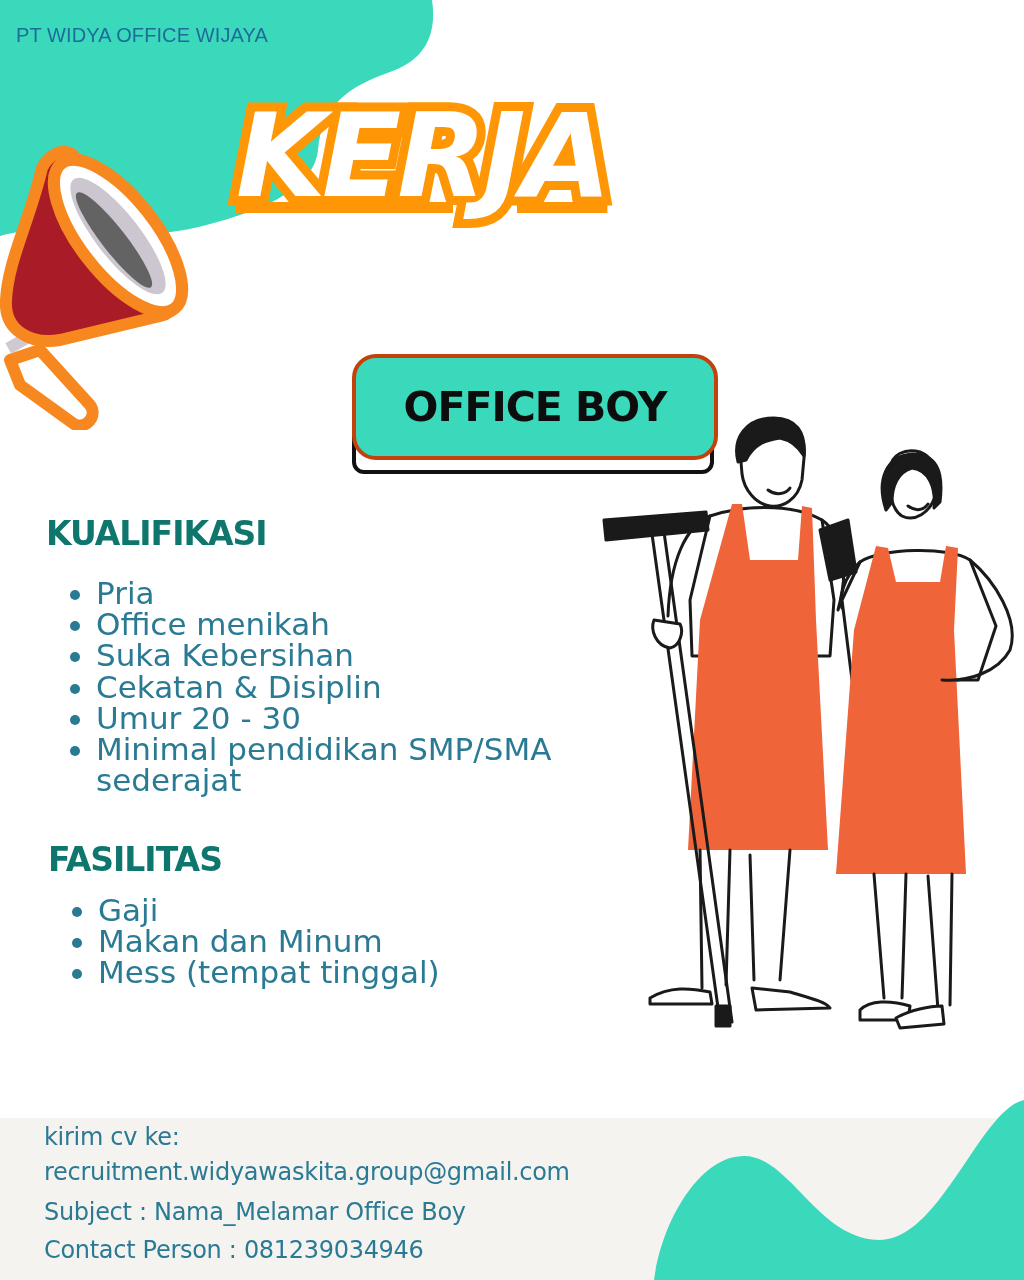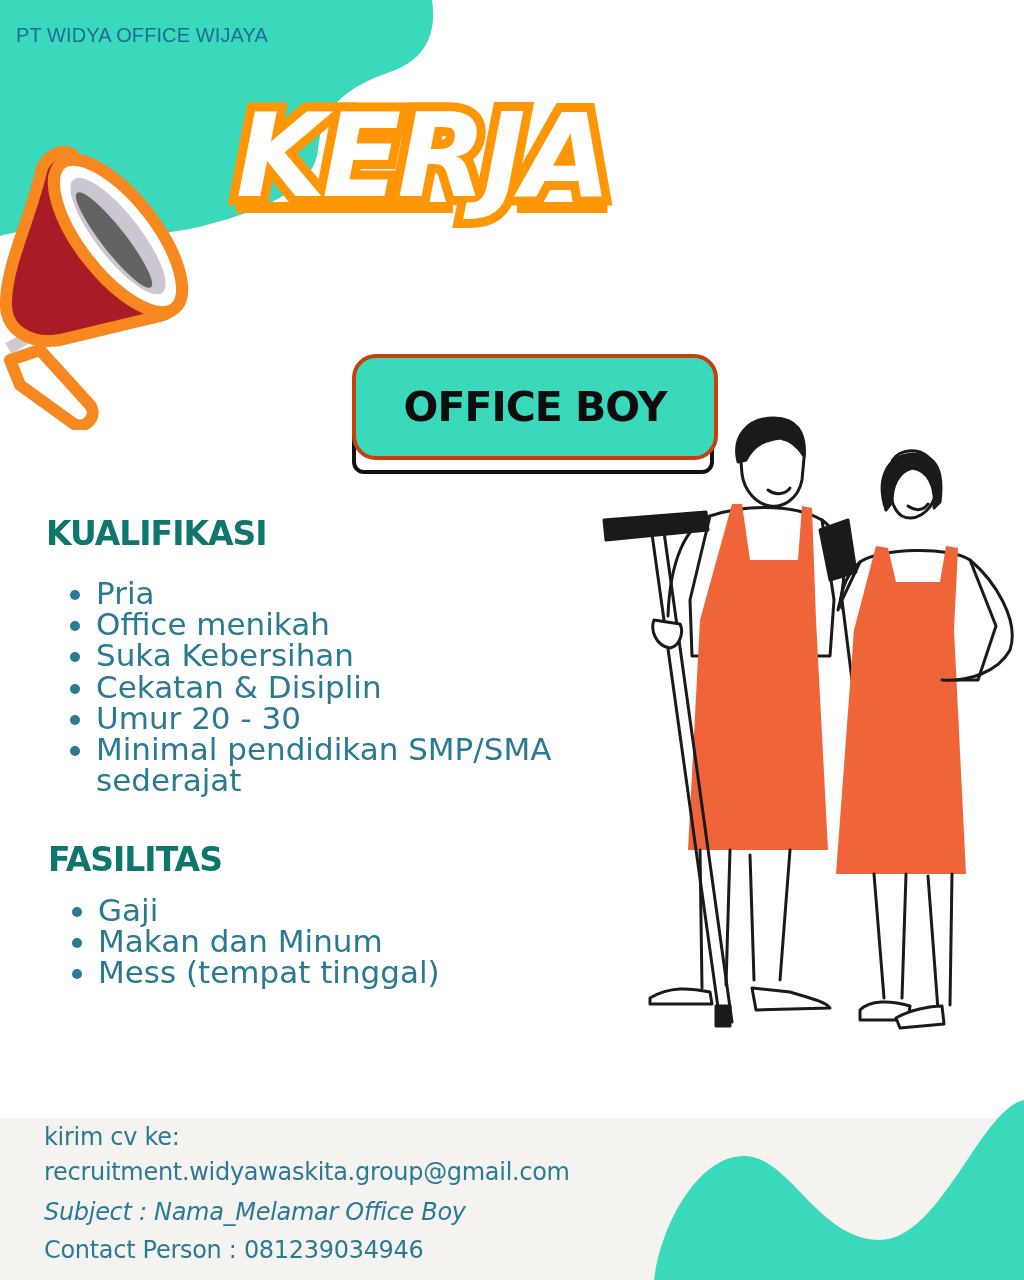--- a/index.html
+++ b/index.html
@@ -159,14 +159,14 @@
 
 <div class="section-title" style="left:48px; top:840px;">FASILITAS</div>
 <ul class="list" style="left:70px; top:895px; width:500px;">
   <li>Gaji</li>
   <li>Makan dan Minum</li>
   <li>Mess (tempat tinggal)</li>
 </ul>
 
 <div class="footer-text" style="top:1099px;margin-top:24px;">kirim cv ke:</div>
 <div class="footer-text" style="top:1158px;">recruitment.widyawaskita.group@gmail.com</div>
-<div class="footer-text" style="top:1198px;font-style:italic;">Subject : Nama_Melamar Office Boy</div>
+<div class="footer-text" style="top:1198px;">Subject : Nama_Melamar Office Boy</div>
 <div class="footer-text" style="top:1236px;">Contact Person : 081239034946</div>
 
 </body></html>

